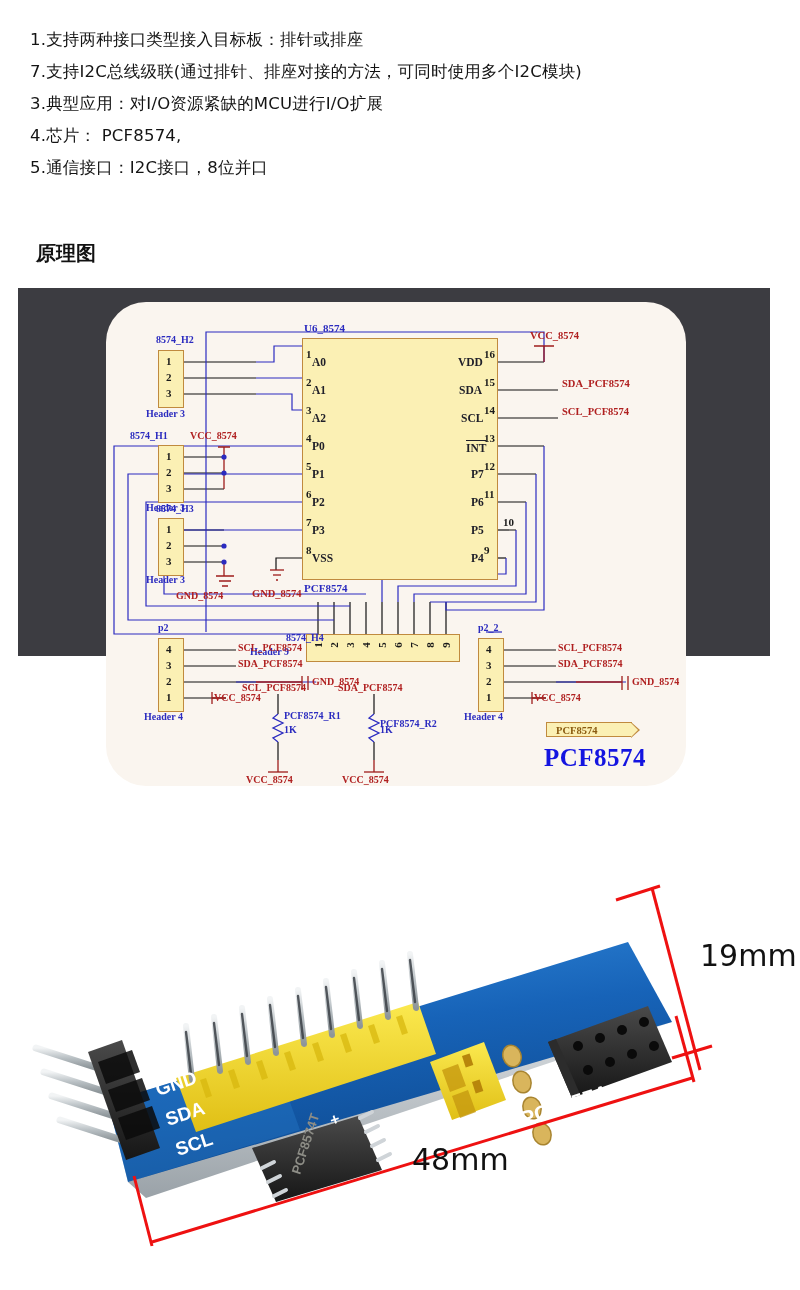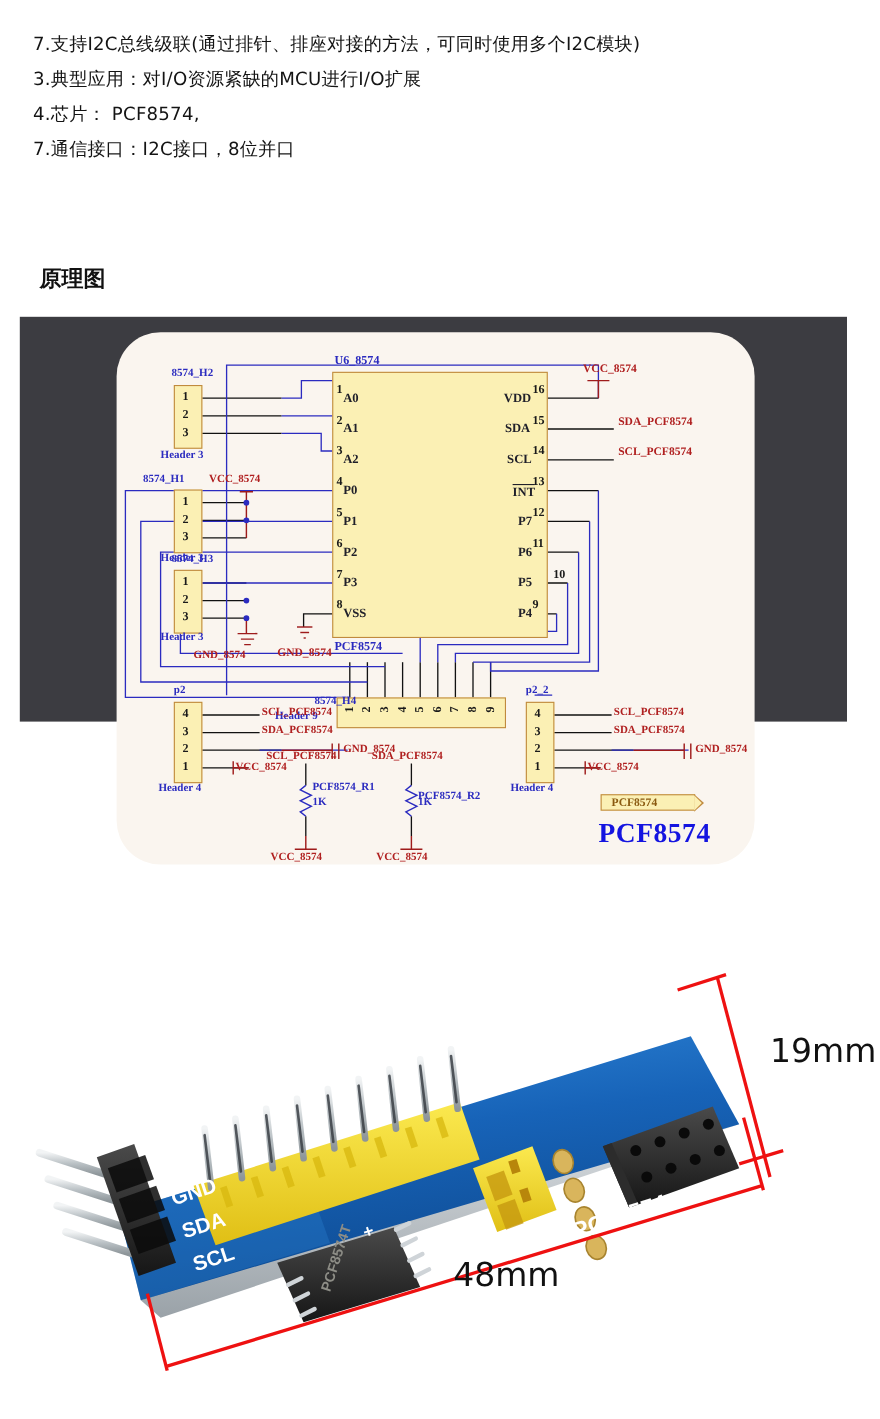--- a/index.html
+++ b/index.html
@@ -52,24 +52,25 @@
   
   .photo{position:absolute;left:0;top:830px;width:800px;height:460px;background:#fff;}
   .dim-txt{position:absolute;font-family:"DejaVu Sans","Liberation Sans",sans-serif;
            font-size:30px;color:#111;}
   .pcb-svg{position:absolute;left:0;top:0;}
 </style>
 </head>
 <body>
 
 <div class="features">
+  <div class="feat-line">1.支持两种接口类型接入目标板：排针或排座</div>
   <div class="feat-line">7.支持I2C总线级联(通过排针、排座对接的方法，可同时使用多个I2C模块)</div>
   <div class="feat-line">3.典型应用：对I/O资源紧缺的MCU进行I/O扩展</div>
   <div class="feat-line">4.芯片： PCF8574,</div>
-  <div class="feat-line">7.通信接口：I2C接口，8位并口</div>
+  <div class="feat-line">5.通信接口：I2C接口，8位并口</div>
 </div>
 
 <div class="sec-heading">原理图</div>
 
 <div class="sch-frame">
  <div class="sch-panel">
   <div class="sch-inner">
 
    <svg class="sch-svg" width="580" height="484">
      <g stroke="#111" stroke-width="1.2" fill="none">

